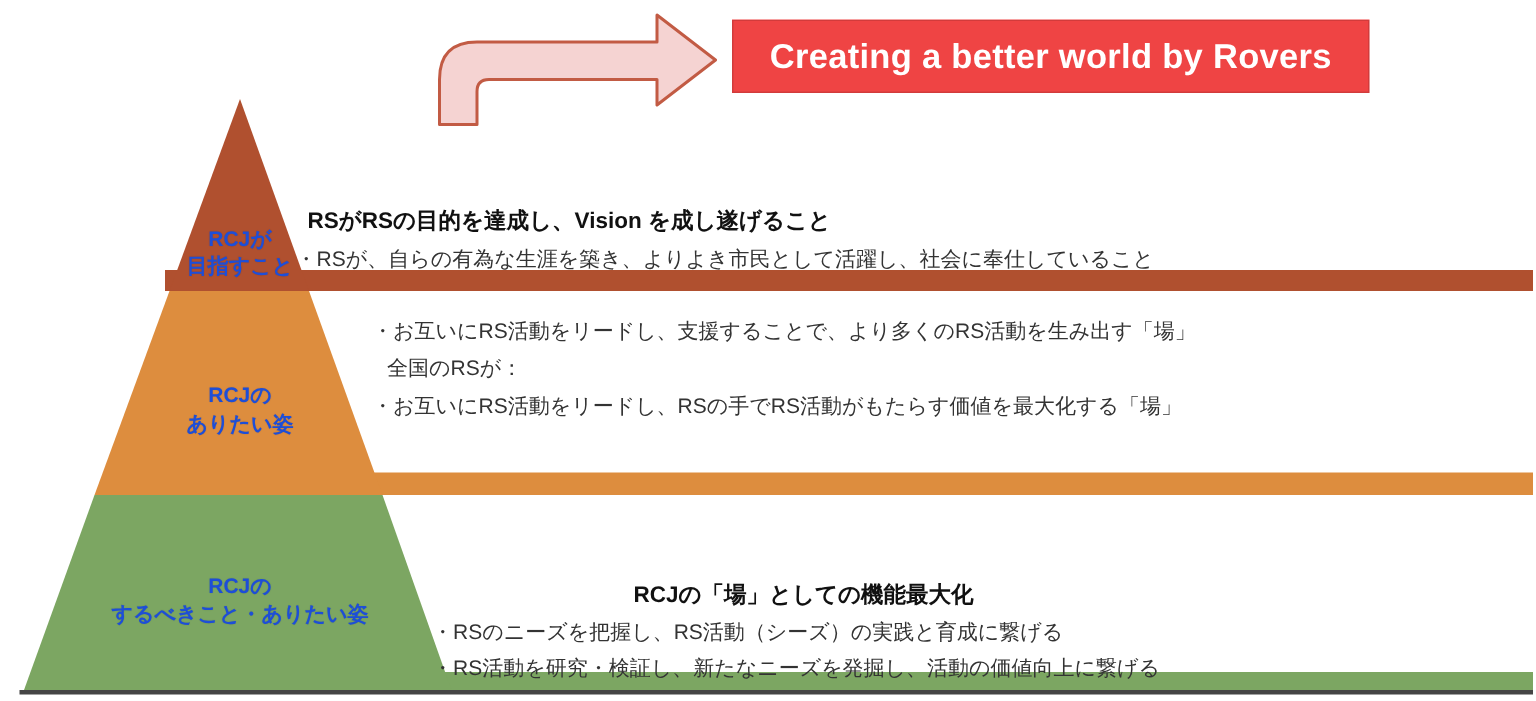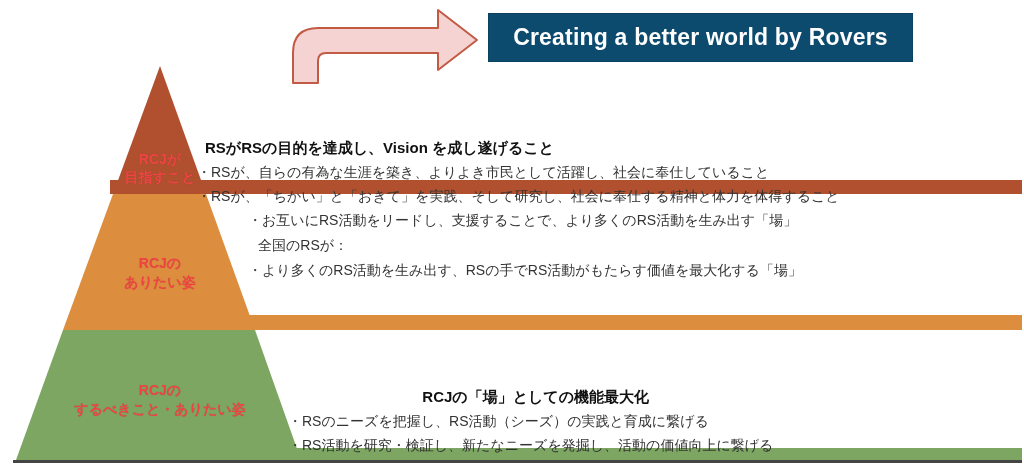--- a/index.html
+++ b/index.html
@@ -8,21 +8,21 @@
     font-family:"Liberation Sans","DejaVu Sans",sans-serif;overflow:hidden;
   }
   .layer-svg{position:absolute;left:0;top:0;width:1024px;height:467px;}
   .banner{
     position:absolute;left:488px;top:13px;width:425px;height:49px;
     display:flex;align-items:center;justify-content:center;
     color:#ffffff;font-size:23px;font-weight:bold;letter-spacing:.2px;
     box-shadow:inset 0 0 0 1px rgba(0,0,0,.12);
   }
   .pyr-label{
-    position:absolute;text-align:center;color:#ef4444;font-weight:bold;
+    position:absolute;text-align:center;color:#1d4ed8;font-weight:bold;
     font-size:14px;line-height:18px;text-shadow:0 0 1px rgba(0,0,0,.15);
   }
   .textblock{position:absolute;color:#333333;font-size:14px;white-space:nowrap;}
   .textblock .heading{font-weight:bold;font-size:15px;color:#111111;margin-top:44px;}
   .textblock .line{line-height:24px;height:24px;}
   .t-top{left:197px;top:92px;}
   .t-top .heading{margin-left:8px;}
   .t-mid{left:248px;top:208px;}
   .t-mid .line{line-height:25px;height:25px;}
   .t-mid .heading,.t-mid .intro{margin-left:10px;}
@@ -45,47 +45,46 @@
 
     <polygon points="160,66 206,194 113,194" fill="#B0502F"></polygon>
     <polygon points="113,194 206,194 255,330 63,330" fill="#DD8D3E"></polygon>
     <polygon points="63,330 255,330 301,460 16,460" fill="#7CA662"></polygon>
 
     <rect x="13" y="460" width="1009" height="3" fill="#454545"></rect>
 
     <path d="M293,83 L293,53 Q293,28 318,28 L438,28 L438,10 L477,40 L438,70 L438,53 L326,53 Q318,53 318,61 L318,83 Z" stroke="#C25B44" stroke-width="2" stroke-linejoin="round" fill="#F5D3D2"></path>
   </svg>
 
-  <div class="banner" style="background: #0c4a6e;">
+  <div class="banner" style="background: #ef4444;">
     <span>Creating a better world by Rovers</span>
   </div>
 
   <div class="pyr-label lbl-top">
     <div>RCJが</div>
     <div>目指すこと</div>
   </div>
   <div class="pyr-label lbl-mid">
     <div>RCJの</div>
     <div>ありたい姿</div>
   </div>
   <div class="pyr-label lbl-bot">
     <div>RCJの</div>
     <div>するべきこと・ありたい姿</div>
   </div>
 
   <div class="textblock t-top">
     <div class="line heading">RSがRSの目的を達成し、Vision を成し遂げること</div>
     <div class="line">・RSが、自らの有為な生涯を築き、よりよき市民として活躍し、社会に奉仕していること</div>
-    <div class="line">・RSが、「ちかい」と「おきて」を実践、そして研究し、社会に奉仕する精神と体力を体得すること</div>
   </div>
 
   <div class="textblock t-mid">
     <div class="line">・お互いにRS活動をリードし、支援することで、より多くのRS活動を生み出す「場」</div>
     <div class="line intro">全国のRSが：</div>
-    <div class="line">・より多くのRS活動を生み出す、RSの手でRS活動がもたらす価値を最大化する「場」</div>
+    <div class="line">・お互いにRS活動をリードし、RSの手でRS活動がもたらす価値を最大化する「場」</div>
   </div>
 
   <div class="textblock t-bot">
     <div class="line heading">RCJの「場」としての機能最大化</div>
     <div class="line">・RSのニーズを把握し、RS活動（シーズ）の実践と育成に繋げる</div>
     <div class="line">・RS活動を研究・検証し、新たなニーズを発掘し、活動の価値向上に繋げる</div>
   </div>
 
 </div>
 

